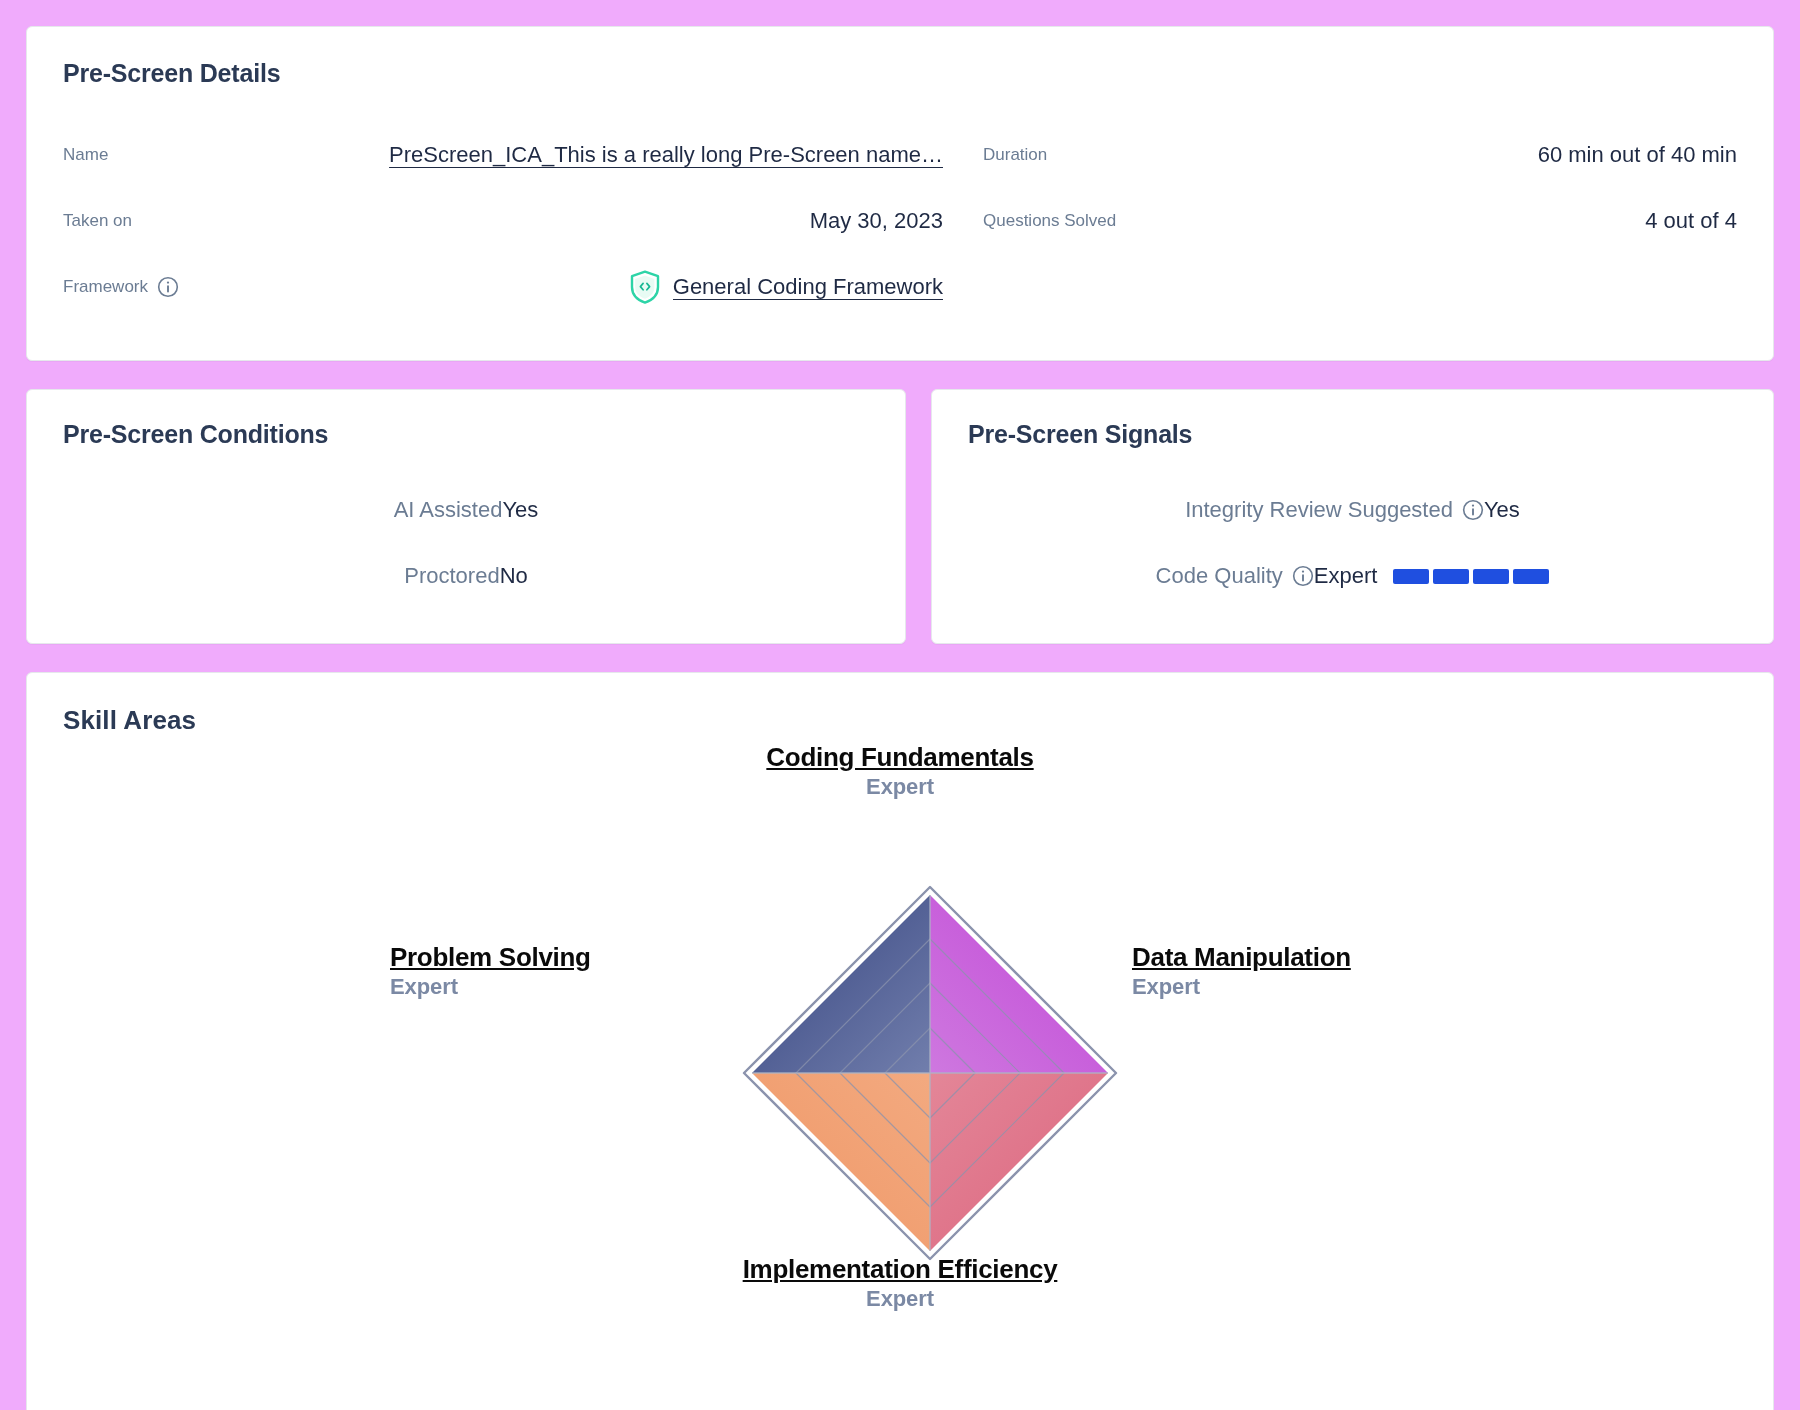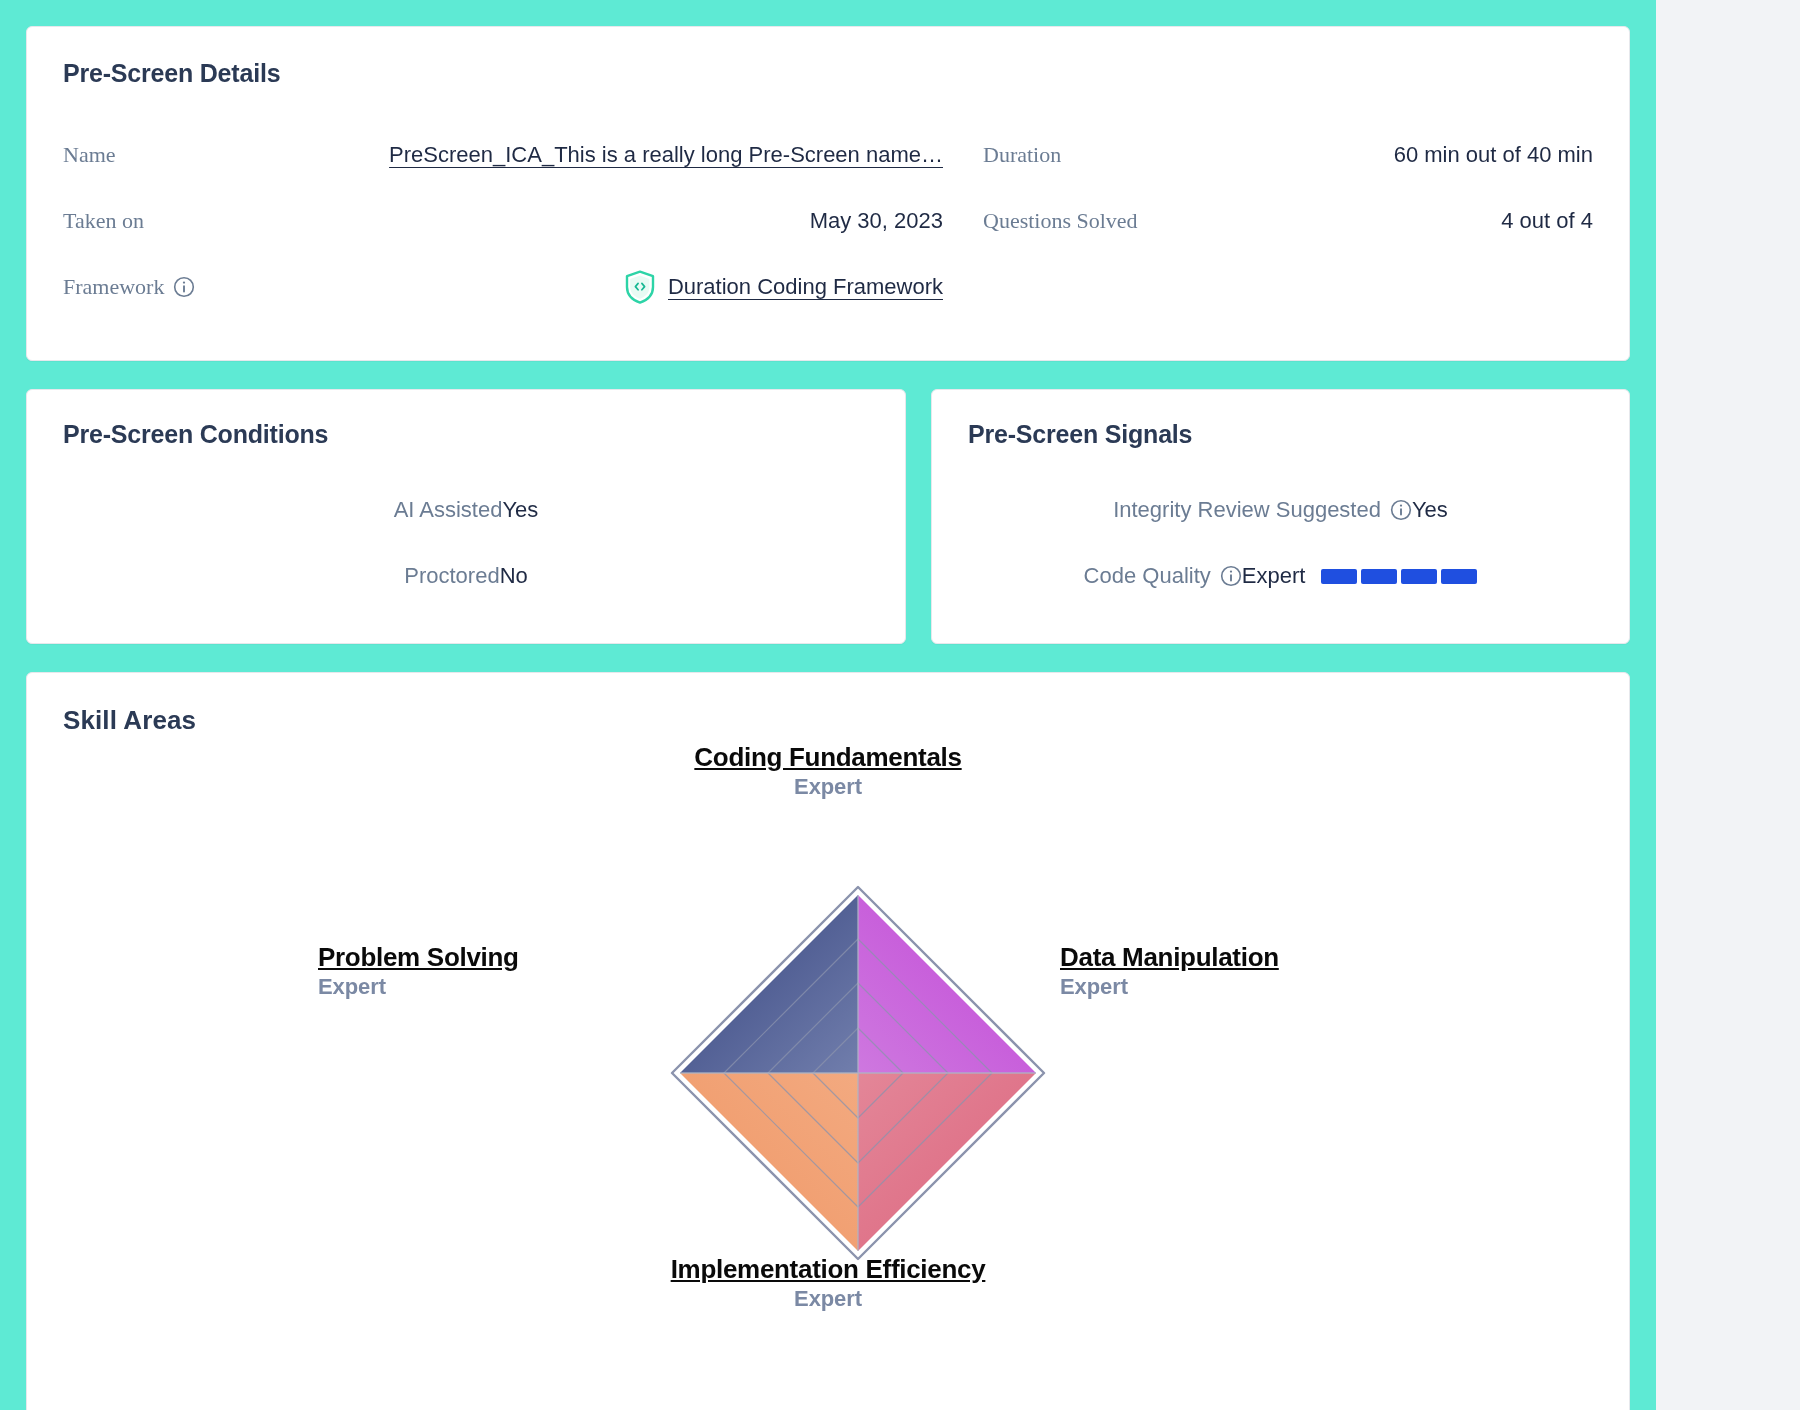--- a/index.html
+++ b/index.html
@@ -7,25 +7,25 @@
 
   html, body {
     width: 1800px;
     height: 1410px;
     background: #f2f3f6;
     font-family: "Liberation Sans", sans-serif;
     -webkit-font-smoothing: antialiased;
   }
 
   .page {
-    width: 1656px;
+    width: 1800px;
     height: 1410px;
     position: relative;
     padding: 26px 26px 0 26px;
-    background: #5eead4;
+    background: #f0abfc;
   }
 
   .card {
     background: #ffffff;
     border: 1px solid #e6e8ec;
     border-radius: 6px;
     box-shadow: 0 1px 1px rgba(16,24,40,0.03);
   }
 
   .card-title {
@@ -49,28 +49,27 @@
   }
 
   .detail-row {
     display: flex;
     align-items: center;
     justify-content: space-between;
     height: 66px;
   }
 
   .detail-label {
-    font-size: 22px;
+    font-size: 17px;
     color: #6b7c93;
     font-weight: 400;
     display: flex;
     align-items: center;
     gap: 9px;
     white-space: nowrap;
-    font-family: Liberation Serif, serif;
   }
 
   .detail-value {
     font-size: 22px;
     color: #1f2a44;
     font-weight: 400;
     text-align: center;
   }
 
   .link-value {
@@ -244,21 +243,21 @@
           </span>
           <span class="detail-value framework-value">
             <span class="shield-icon">
               <svg viewBox="0 0 30 34" width="30" height="34" aria-hidden="true">
                 <path d="M15 1.6 L28 6.2 V17 c0 8.2 -6 13.2 -13 15.6 C8 30.2 2 25.2 2 17 V6.2 Z" fill="none" stroke="#2dd4a7" stroke-width="2.4" stroke-linejoin="round"></path>
                 <path d="M15 5.6 L24.4 8.9 V17 c0 6.1 -4.4 9.9 -9.4 11.7 C9.6 26.9 5.2 23.1 5.2 17 V8.9 Z" fill="#e8fbf4"></path>
                 <path d="M13.1 13.4 L10.4 16.6 L13.1 19.8" fill="none" stroke="#18b894" stroke-width="1.7" stroke-linecap="round" stroke-linejoin="round"></path>
                 <path d="M16.9 13.4 L19.6 16.6 L16.9 19.8" fill="none" stroke="#18b894" stroke-width="1.7" stroke-linecap="round" stroke-linejoin="round"></path>
               </svg>
             </span>
-            <span class="link-value">Duration Coding Framework</span>
+            <span class="link-value">General Coding Framework</span>
           </span>
         </div>
 
       </div>
 
       <div>
 
         <div class="detail-row">
           <span class="detail-label">Duration</span>
           <span class="detail-value">60 min out of 40 min</span>

